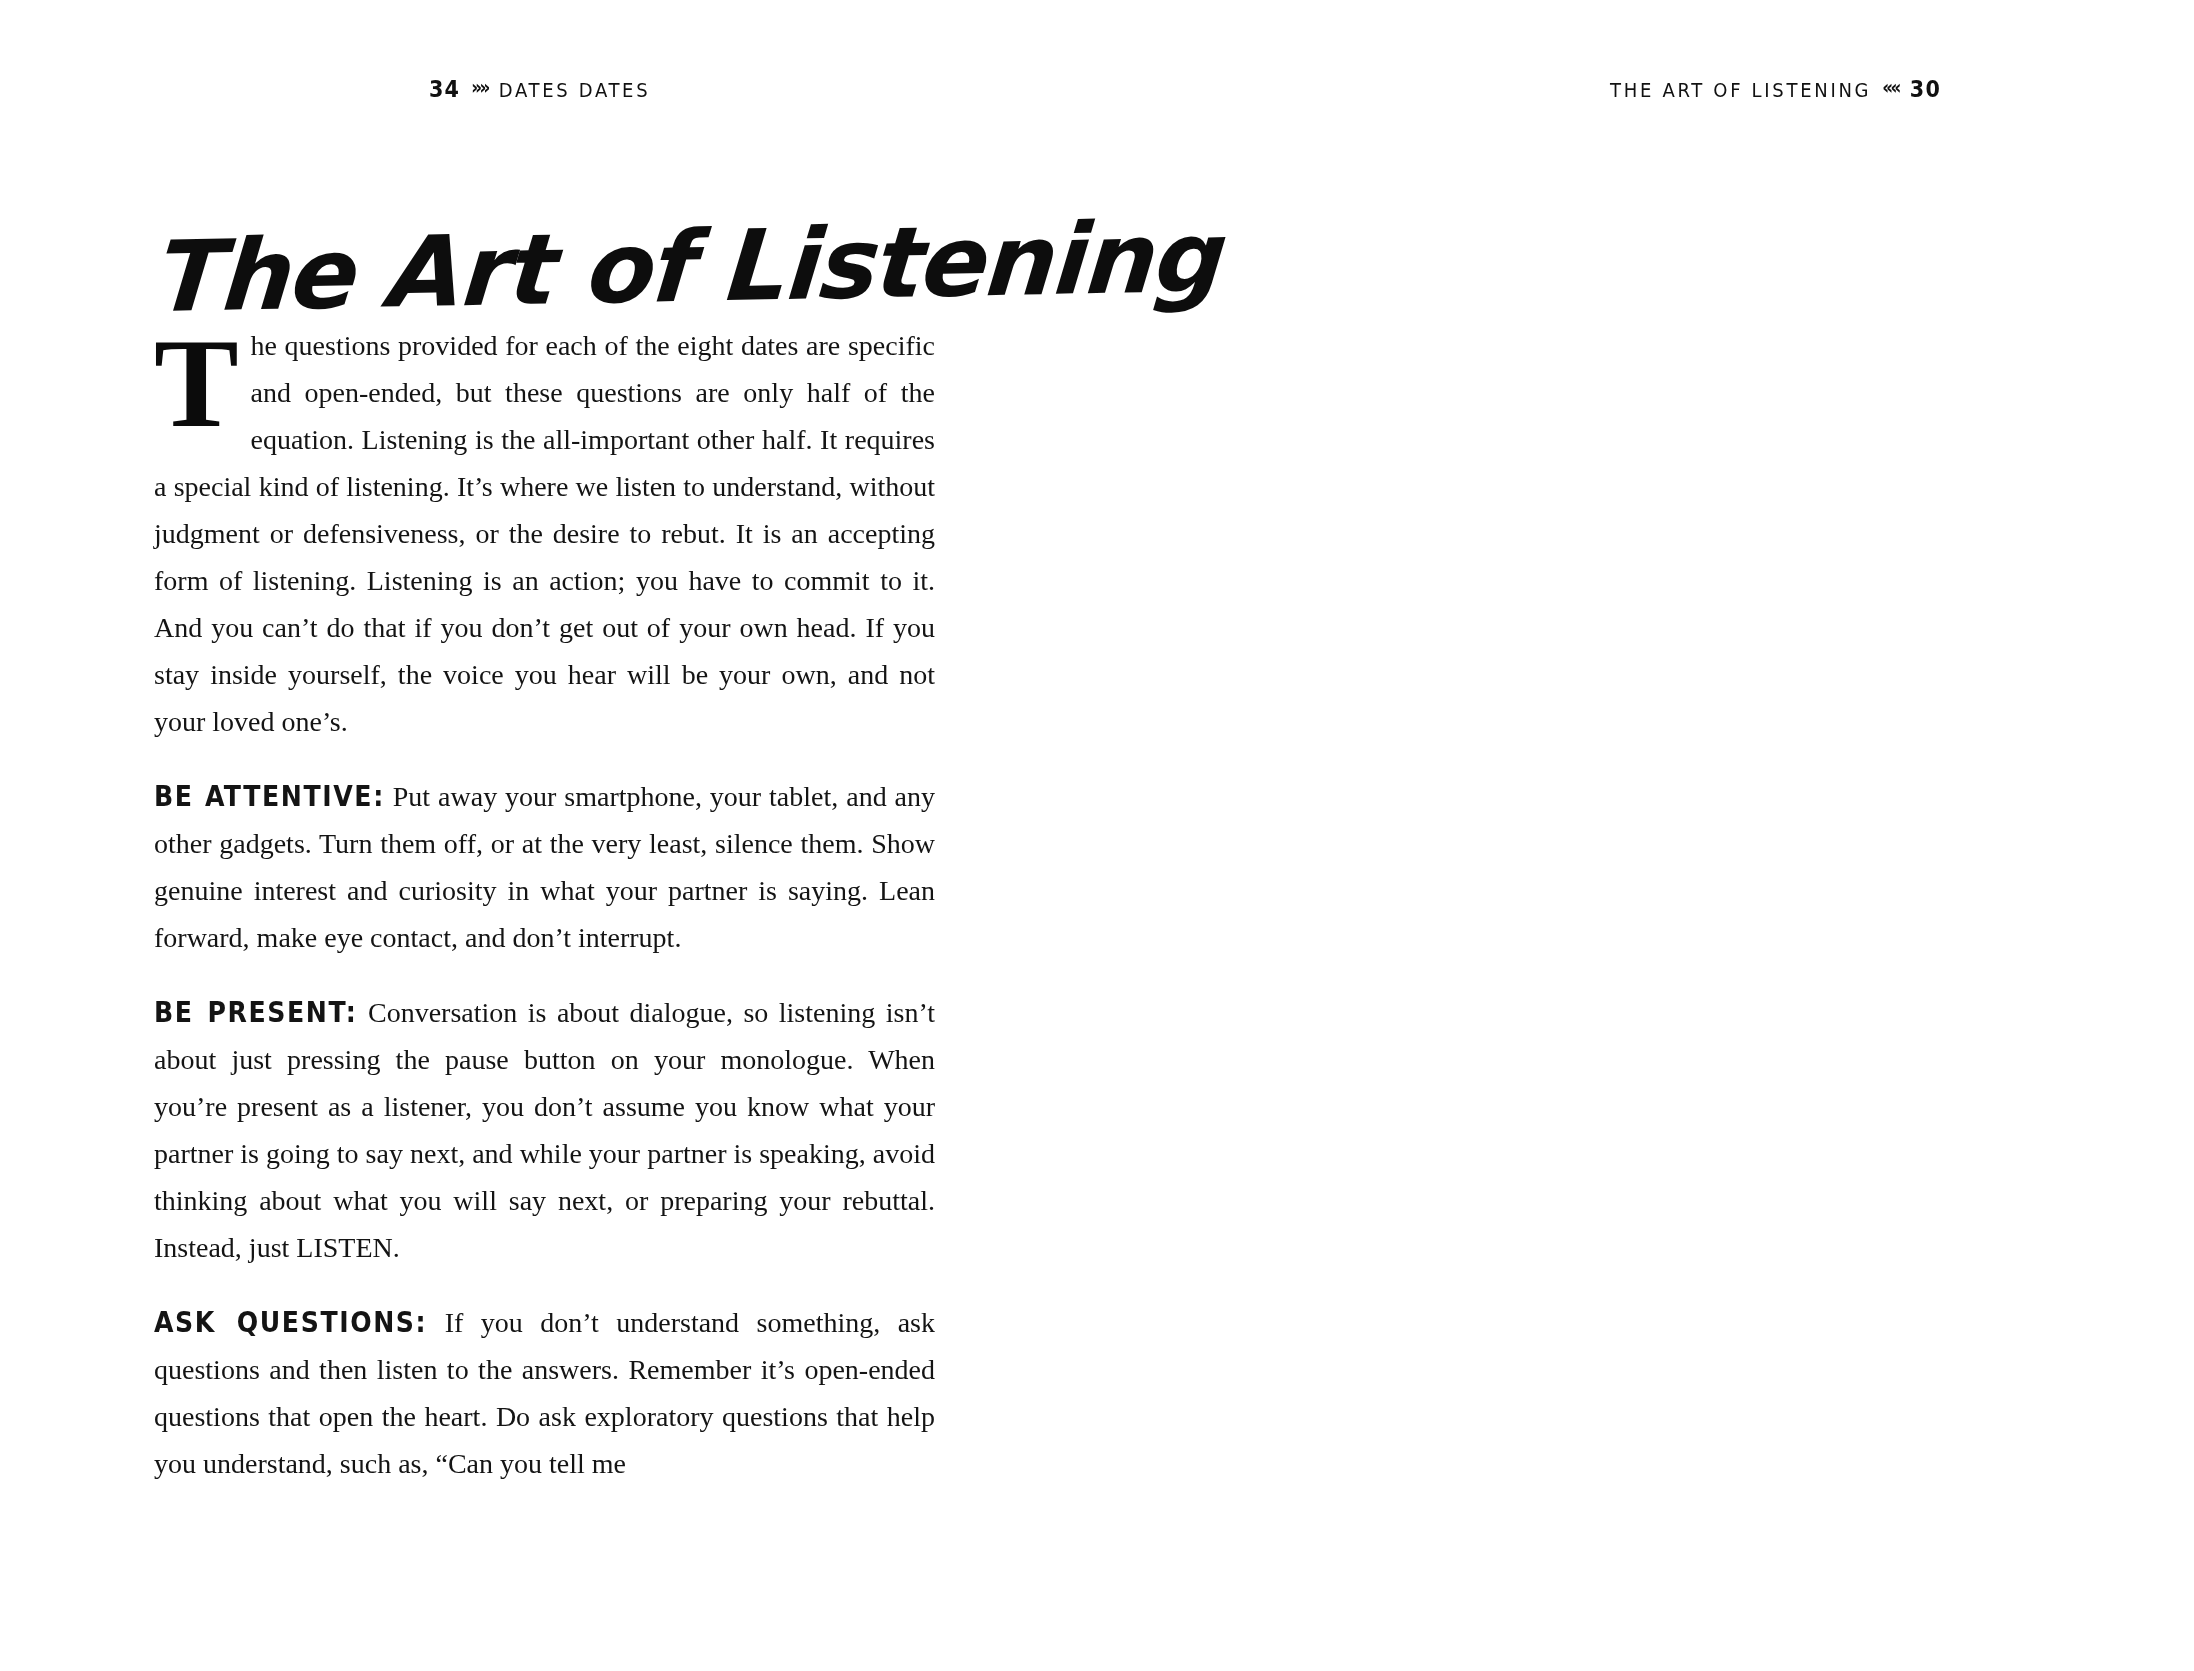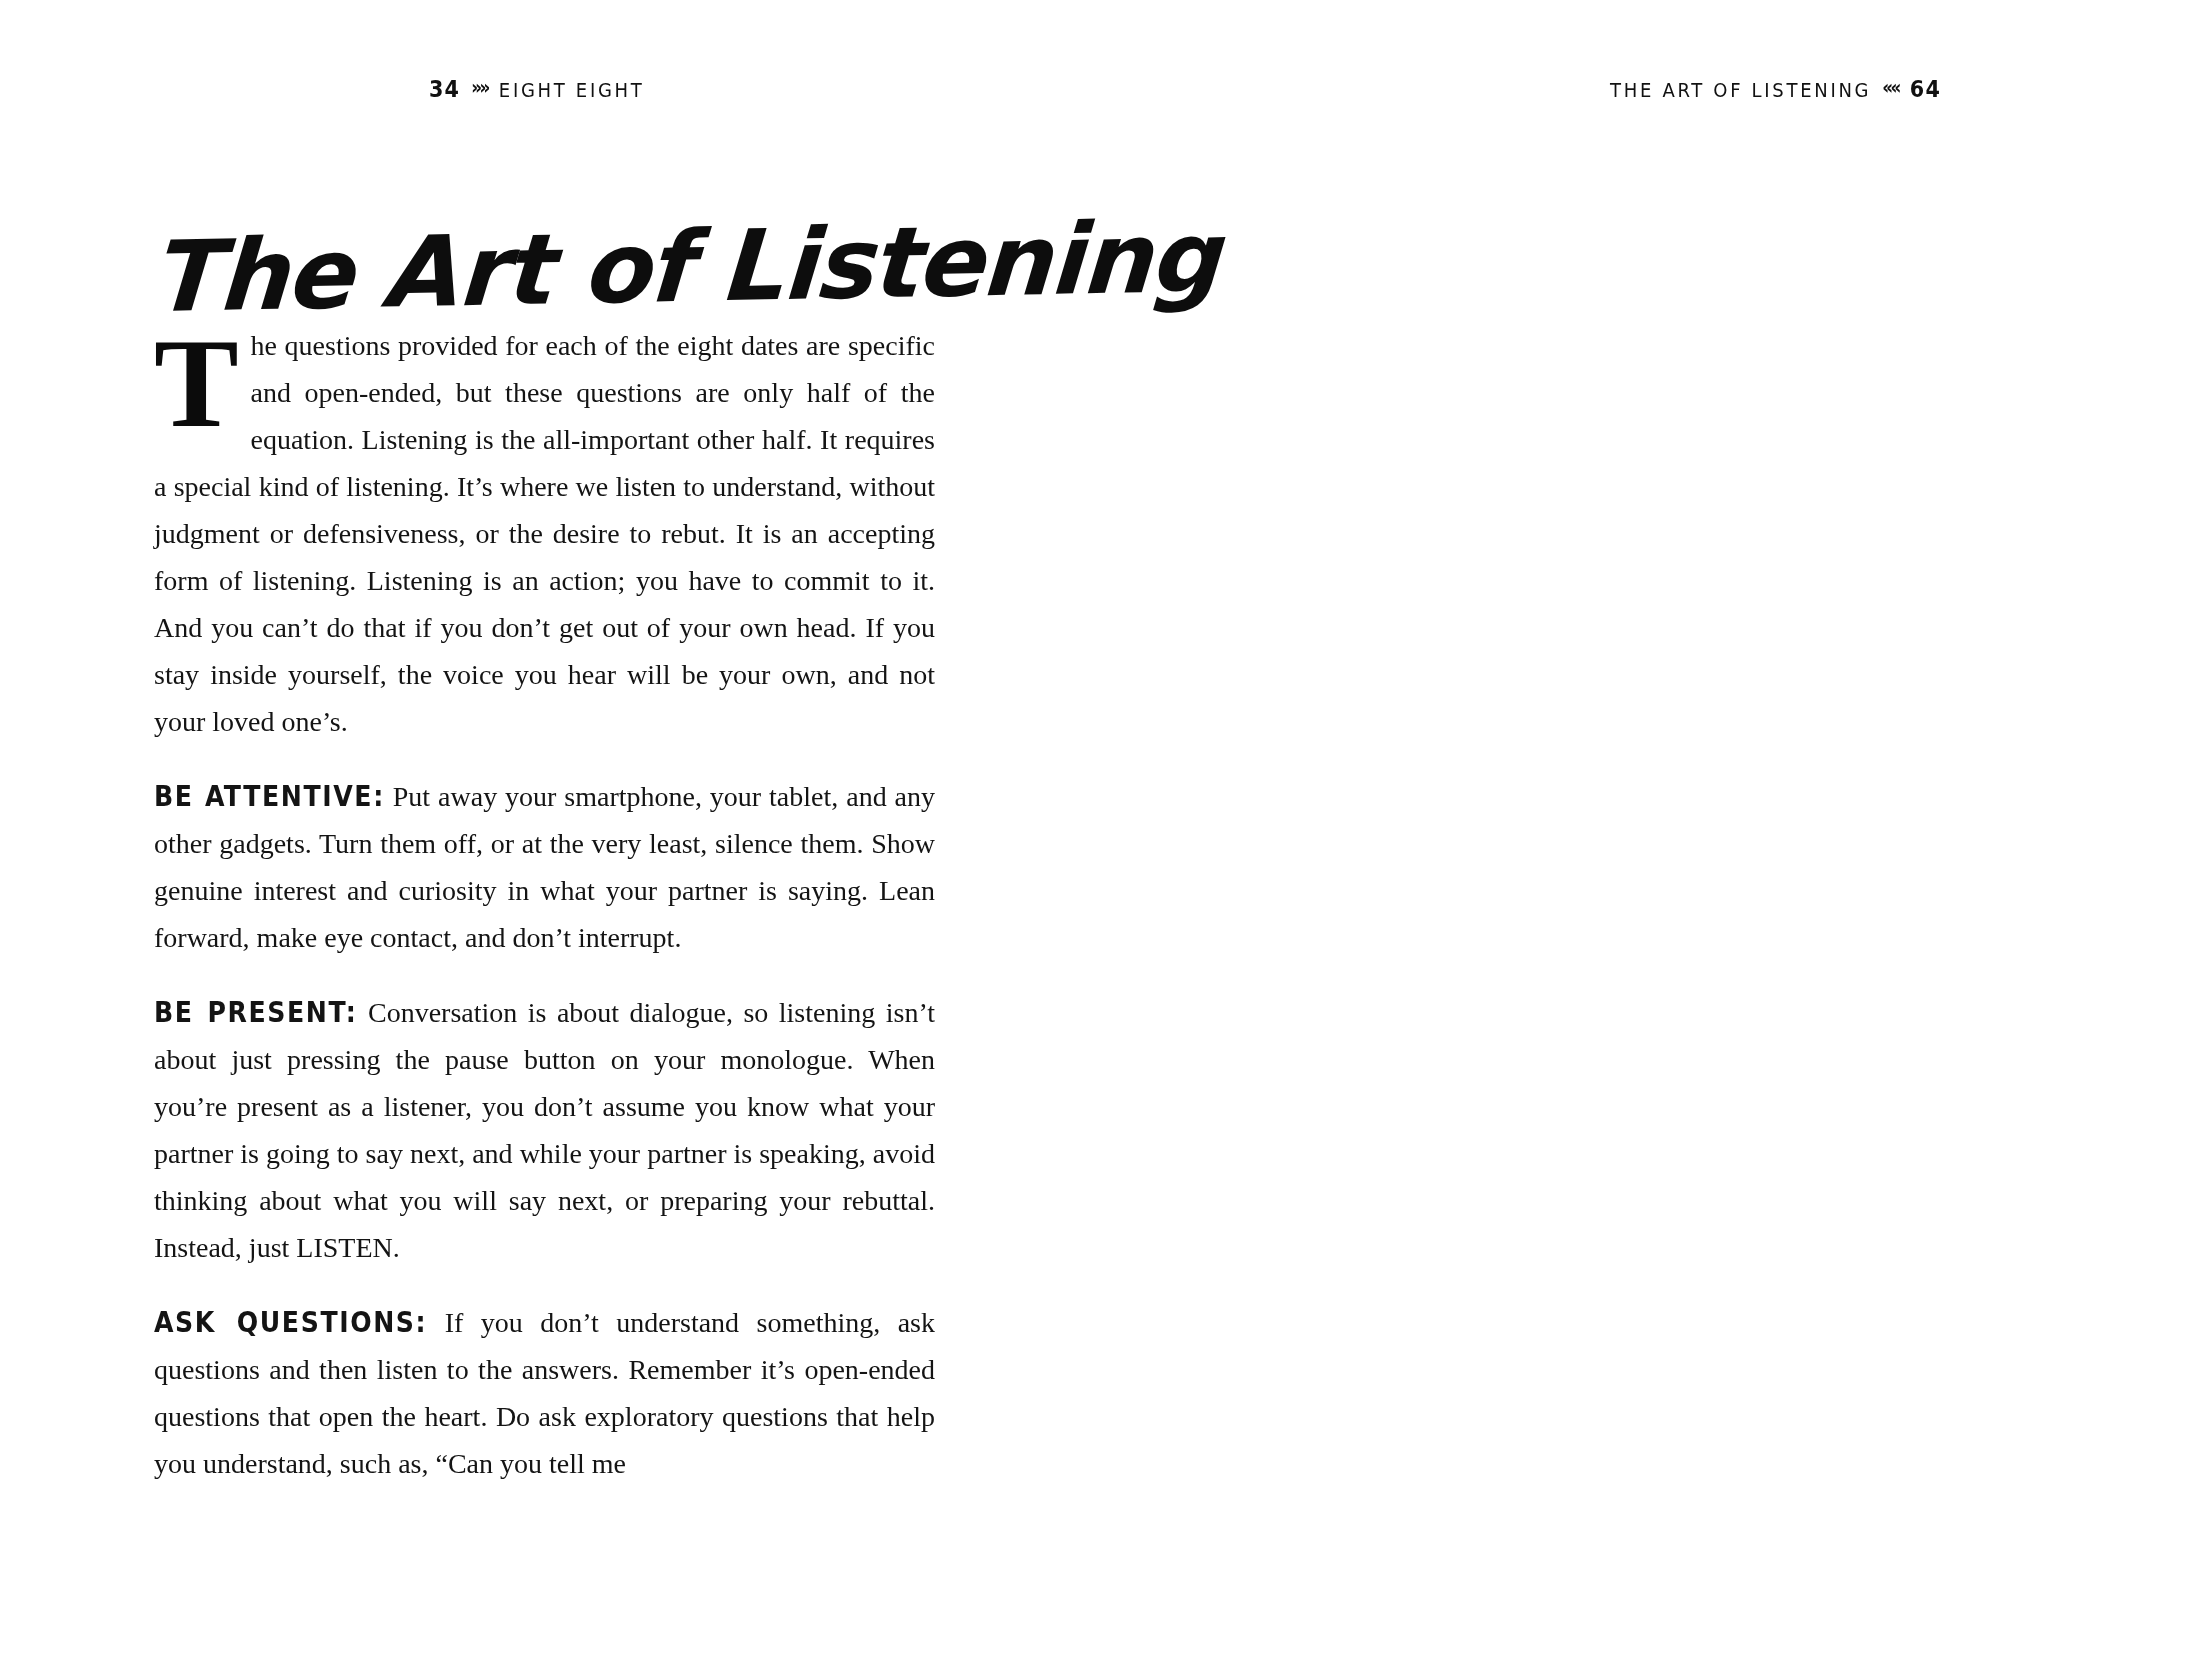--- a/index.html
+++ b/index.html
@@ -124,21 +124,21 @@
 </head>
 <body>
 
 <div class="spread">
 
   <div class="page">
 
     <div class="runhead left">
       <span class="folio">34</span>
       <span class="chev">»»</span>
-      <span class="label">EIGHT EIGHT</span>
+      <span class="label">DATES DATES</span>
     </div>
 
     <h1 class="chapter-title">The Art of Listening</h1>
 
     <div class="col left">
 
       <p class="dropcap-para">
         <span class="dropcap">T</span><span>he questions provided for each of the eight dates are specific and open-ended, but these questions are only half of the equation. Listening is the all-important other half. It requires a special kind of listening. It’s where we listen to understand, without judgment or defensiveness, or the desire to rebut. It is an accepting form of listening. Listening is an action; you have to commit to it. And you can’t do that if you don’t get out of your own head. If you stay inside yourself, the voice you hear will be your own, and not your loved one’s.</span>
       </p>
 
@@ -149,19 +149,19 @@
       <p><span class="runin">ASK QUESTIONS:</span><span> If you don’t understand something, ask questions and then listen to the answers. Remember it’s open-ended questions that open the heart. Do ask exploratory questions that help you understand, such as, “Can you tell me</span></p>
 
     </div>
   </div>
 
   <div class="page">
 
     <div class="runhead right">
       <span class="label">THE ART OF LISTENING</span>
       <span class="chev">««</span>
-      <span class="folio">64</span>
+      <span class="folio">30</span>
     </div>
 
   </div>
 
 </div>
 
 
 </body></html>

